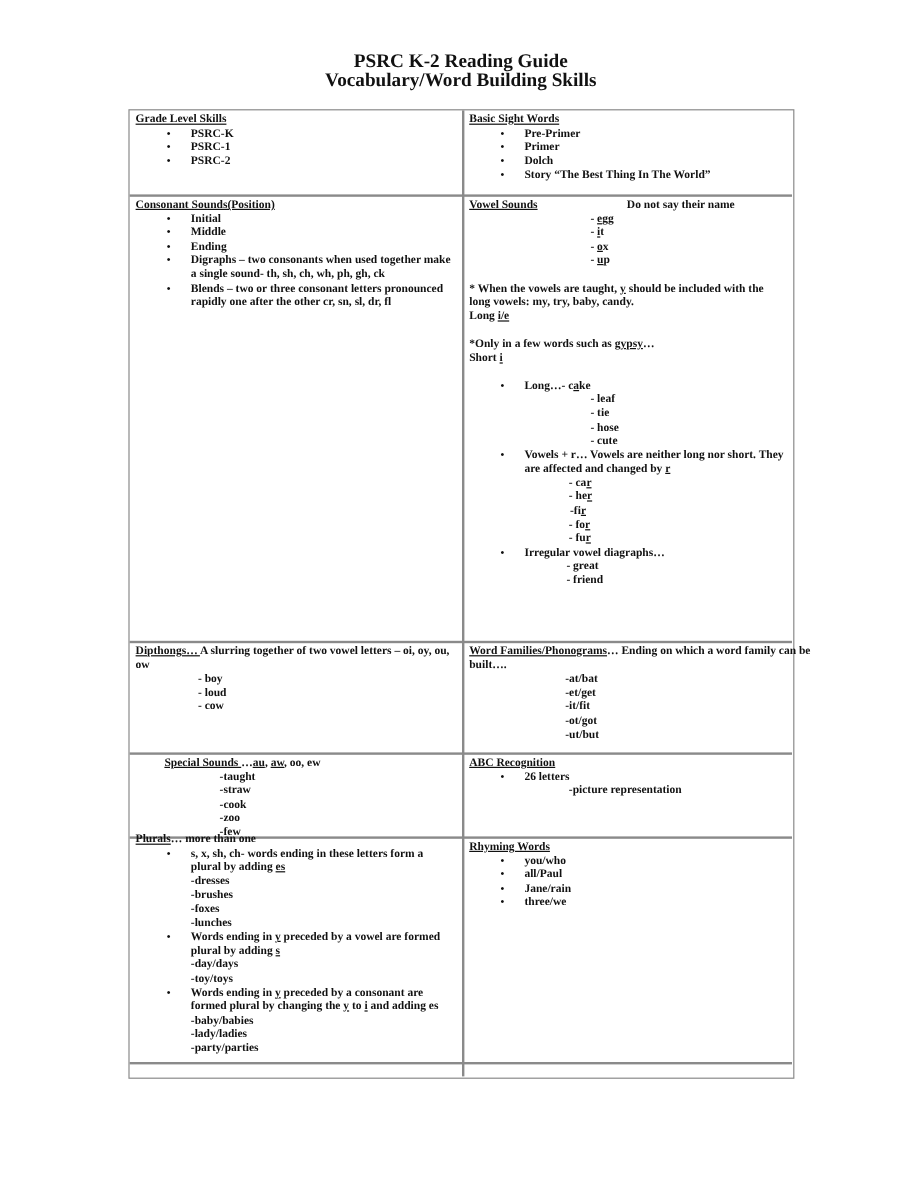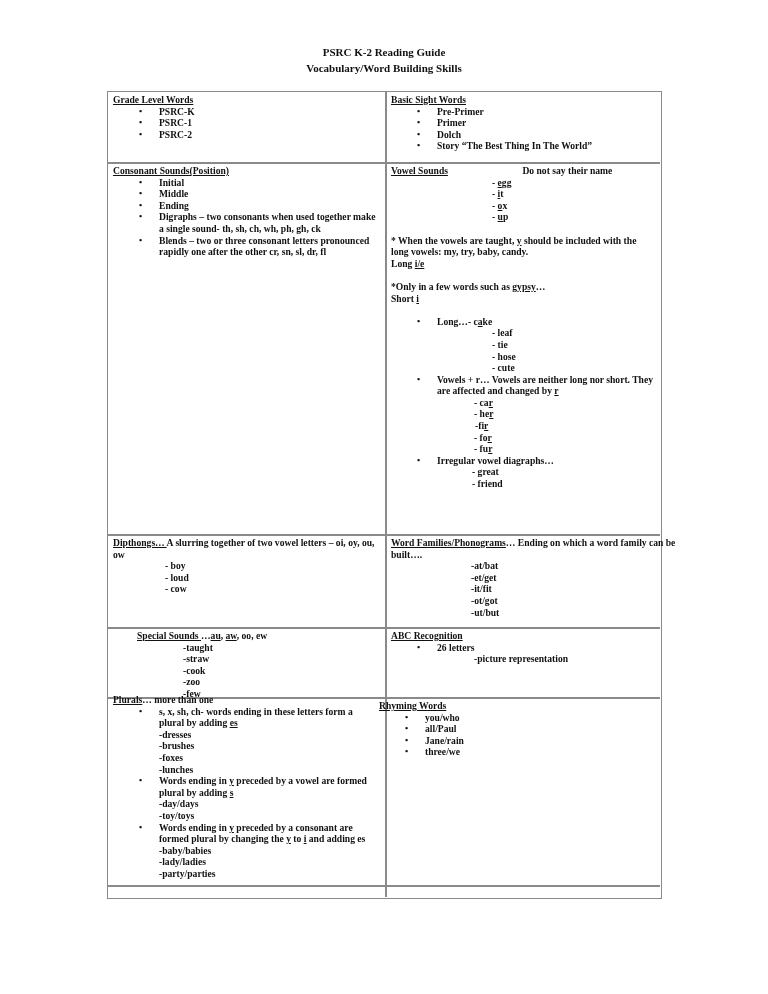--- a/index.html
+++ b/index.html
@@ -1,19 +1,19 @@
 <!DOCTYPE html>
 <html><head>
 <meta charset="utf-8">
 <style>
   html, body { margin: 0; padding: 0; background: #ffffff; }
   body { width: 768px; height: 994px; position: relative; overflow: hidden;
          font-family: "Liberation Serif", "DejaVu Serif", serif; color: #111; }
   .title { position: absolute; top: 44px; left: 0; width: 768px; text-align: center;
-           font-weight: bold; font-size: 11px; line-height: 16px; }
+           font-weight: bold; font-size: 16px; line-height: 16px; }
   .tbl { position: absolute; left: 107px; top: 91px; width: 555px; height: 808px;
          border: 1.5px solid #8a8a8a; box-sizing: border-box; }
   .vline { position: absolute; left: 277px; width: 1.5px; background: #8a8a8a; }
   .hline { position: absolute; height: 1.5px; background: #8a8a8a; }
   .cell { position: absolute; box-sizing: border-box; padding: 2px 5px;
           font-weight: bold; font-size: 9.6px; line-height: 11.6px; }
   .hdr { text-decoration: underline; }
   .u { text-decoration: underline; }
   ul.b { margin: 0; padding: 0; list-style: none; }
   ul.b > li { position: relative; padding-left: 46px; }
@@ -33,21 +33,21 @@
 <div class="tbl">
 
   <div class="vline" style="top:0; height:805px;"></div>
   <div class="hline" style="left:0; width:552px; top:70px;"></div>
   <div class="hline" style="left:0; width:552px; top:442px;"></div>
   <div class="hline" style="left:0; width:552px; top:535px;"></div>
   <div class="hline" style="left:0; width:552px; top:605px;"></div>
   <div class="hline" style="left:0; width:552px; top:793px;"></div>
 
   <div class="cell" style="left:0; top:0; width:277px;">
-    <div class="hdr">Grade Level Words</div>
+    <div class="hdr">Grade Level Skills</div>
     <ul class="b">
       <li>PSRC-K</li>
       <li>PSRC-1</li>
       <li>PSRC-2</li>
     </ul>
   </div>
 
   <div class="cell" style="left:278px; top:0; width:274px;">
     <div class="hdr">Basic Sight Words</div>
     <ul class="b">
@@ -157,21 +157,21 @@
       </li>
       <li>
         <span>Words ending in </span><span class="u">y</span><span> preceded by a consonant are formed plural by changing the </span><span class="u">y</span><span> to </span><span class="u">i</span><span> and adding es</span>
         <div>-baby/babies</div>
         <div>-lady/ladies</div>
         <div>-party/parties</div>
       </li>
     </ul>
   </div>
 
-  <div class="cell" style="left:266px; top:606px; width:324px;">
+  <div class="cell" style="left:278px; top:606px; width:324px;">
     <div class="hdr">Rhyming Words</div>
     <ul class="b">
       <li>you/who</li>
       <li>all/Paul</li>
       <li>Jane/rain</li>
       <li>three/we</li>
     </ul>
   </div>
 
   <div class="cell" style="left:0; top:794px; width:277px; height:11px;"></div>

